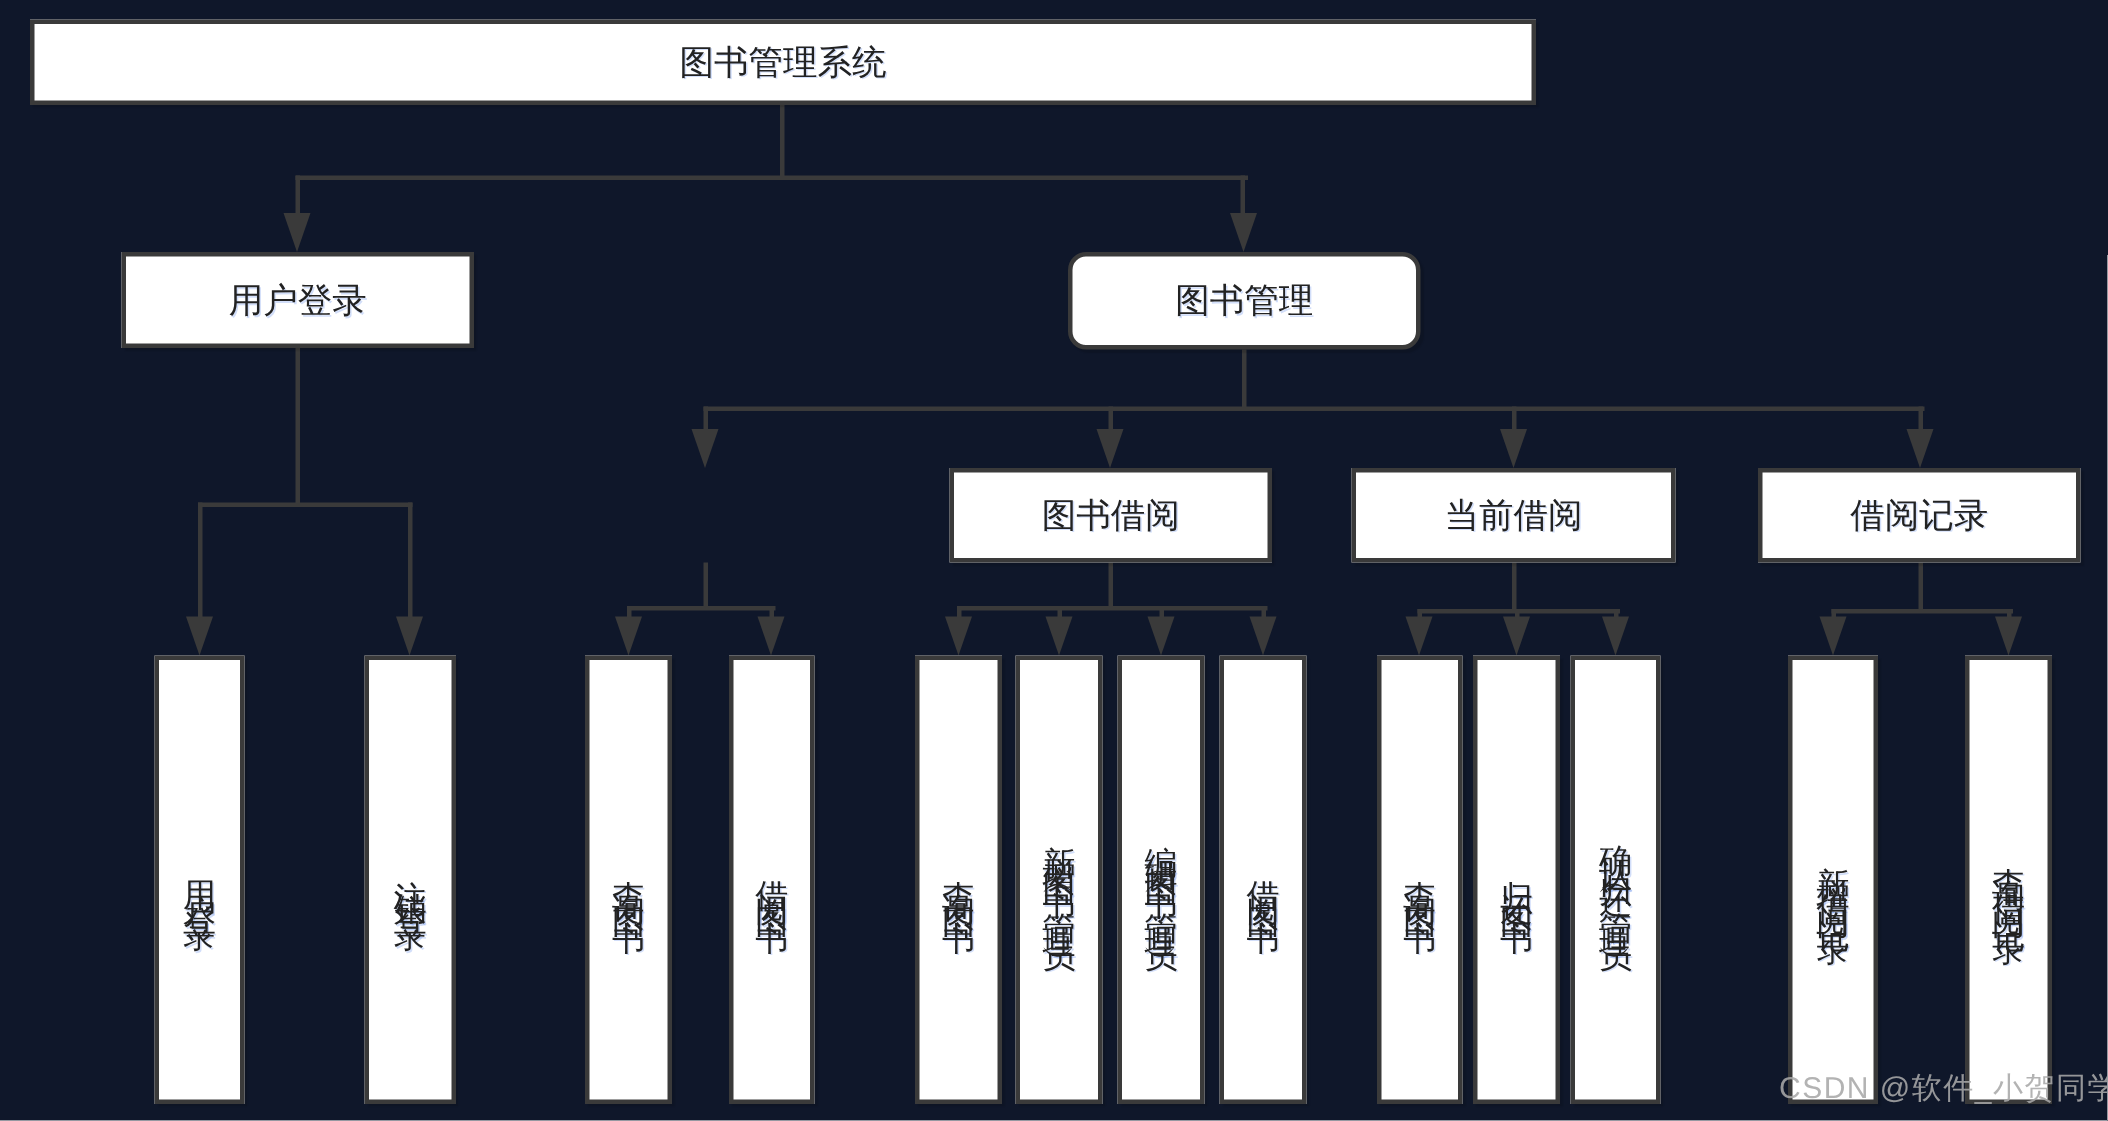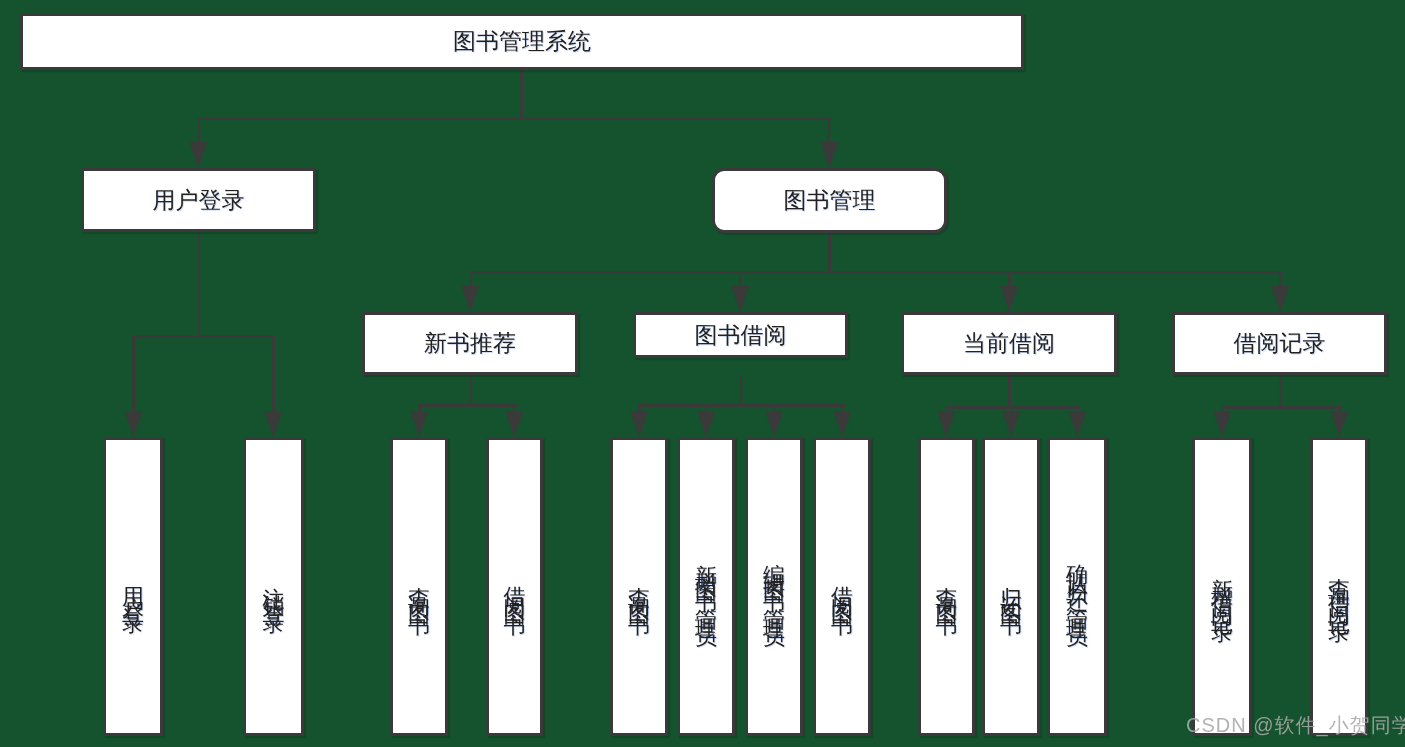--- a/index.html
+++ b/index.html
@@ -3,21 +3,21 @@
 <meta charset="utf-8">
 <style>
   * { margin: 0; padding: 0; box-sizing: border-box; }
   html, body { background: #ffffff; }
   body { font-family: "Liberation Sans", sans-serif; }
 
   .canvas {
     position: relative;
     width: 1405px;
     height: 747px;
-    background: #14532d;
+    background: #0f172a;
     overflow: hidden;
     text-align: right;
   }
 
   
   .node {
     position: absolute;
     background: #ffffff;
     border: 3px solid #3a3a3a;
     box-shadow: 2px 2px 1px rgba(0,0,0,0.13);
@@ -105,24 +105,21 @@
     <div class="ln" style="left:469px; top:271px; width:3px; height:17px;"></div>
     <div class="ah" style="left:461px; top:286px;"></div>
     <div class="ln" style="left:739px; top:271px; width:3px; height:17px;"></div>
     <div class="ah" style="left:731px; top:286px;"></div>
     <div class="ln" style="left:1008px; top:271px; width:3px; height:17px;"></div>
     <div class="ah" style="left:1000px; top:286px;"></div>
     <div class="ln" style="left:1279px; top:271px; width:3px; height:17px;"></div>
     <div class="ah" style="left:1271px; top:286px;"></div>
   </div>
 
-  <div class="node" style="left:362px; top:312px; width:216px; height:63px;">
-    <span class="lbl">新书推荐</span>
-  </div>
-  <div class="node" style="left:633px; top:312px; width:215px; height:46px;">
+  <div class="node" style="left:633px; top:312px; width:215px; height:63px;">
     <span class="lbl">图书借阅</span>
   </div>
   <div class="node" style="left:901px; top:312px; width:216px; height:63px;">
     <span class="lbl">当前借阅</span>
   </div>
   <div class="node" style="left:1172px; top:312px; width:215px; height:63px;">
     <span class="lbl">借阅记录</span>
   </div>
 
   <div>

